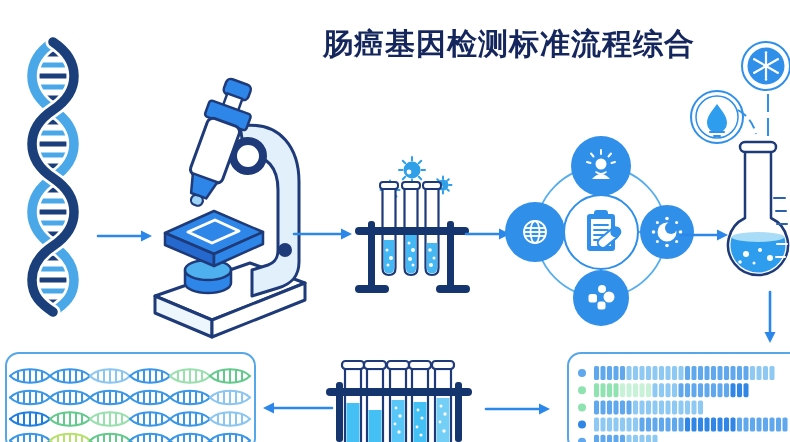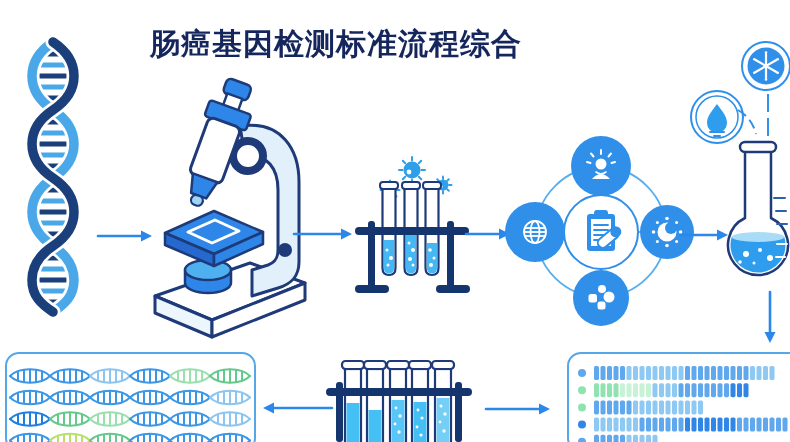--- a/index.html
+++ b/index.html
@@ -3,21 +3,21 @@
 <meta charset="utf-8">
 <style>
   html,body{margin:0;padding:0;background:#e8e8e8;}
   #stage{
     position:relative;width:790px;height:442px;background:#ffffff;
     overflow:hidden;font-family:"Liberation Sans", sans-serif;
   }
   .abs{position:absolute;}
   svg{display:block;overflow:visible;}
   #title{
-    left:150px;top:24px;width:545px;text-align:left;
+    left:150px;top:24px;width:545px;text-align:right;
     font-size:30px;font-weight:800;color:#14265c;letter-spacing:1px;
   }
   .panel{
     box-sizing:border-box;border:2.5px solid #55a7e8;border-radius:14px;background:#fff;
   }
 </style>
 </head>
 <body>
 
 <div id="stage">

